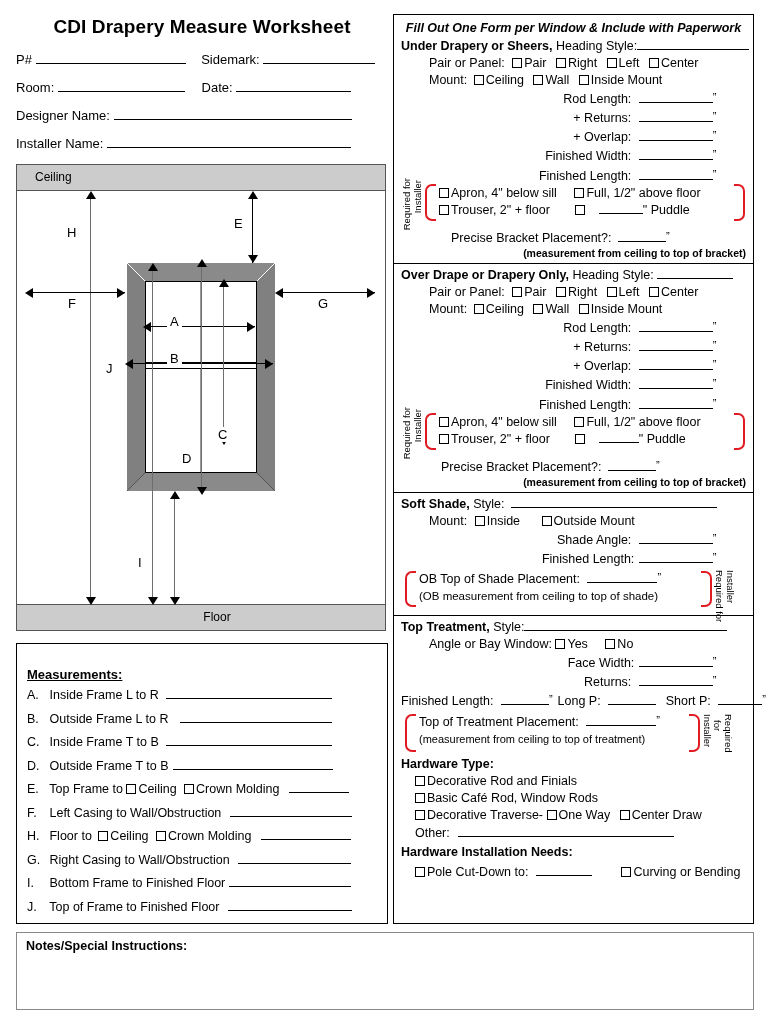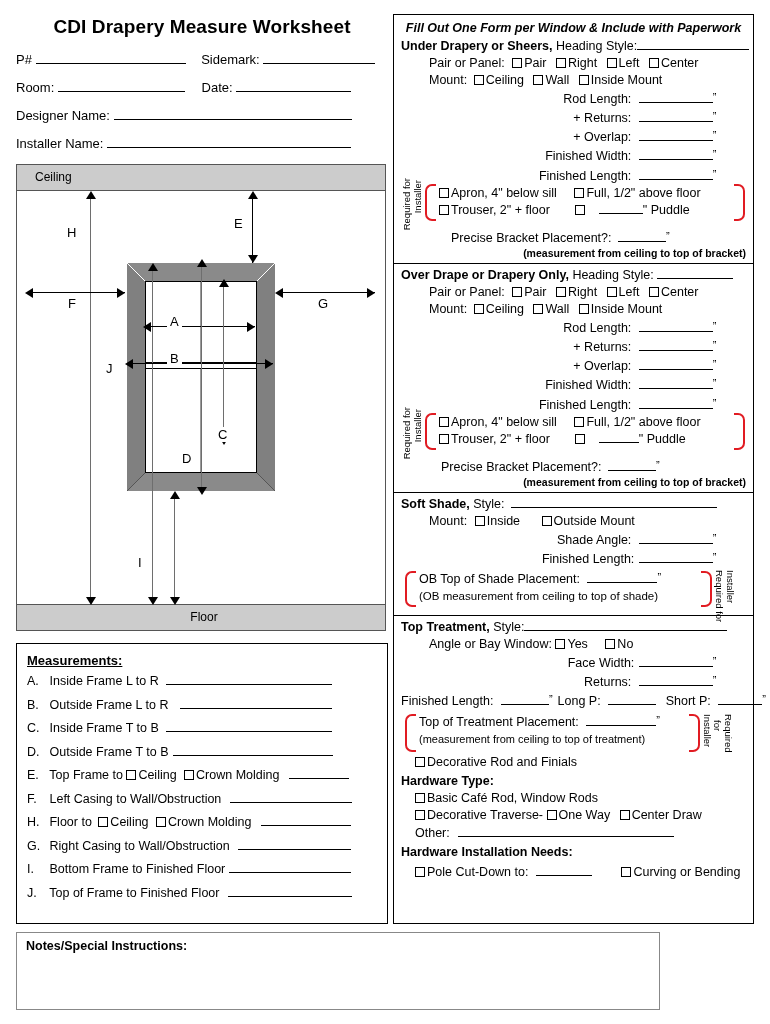--- a/index.html
+++ b/index.html
@@ -23,21 +23,21 @@
 
   
   .diagram{position:relative;width:370px;height:467px;border:1.6px solid #555;
            background:#fff;box-sizing:border-box;margin-top:4px;}
   .bar{position:absolute;left:0;width:100%;height:26px;background:#cccccc;
        border-bottom:1px solid #555;box-sizing:border-box;}
   .bar.ceil{top:0;}
   .bar.flr{bottom:0;border-bottom:none;border-top:1px solid #555;}
   .bar span{position:absolute;font-size:12px;top:5px;}
   .bar.ceil span{left:18px;}
-  .bar.flr span{left:3px;width:100%;text-align:center;}
+  .bar.flr span{left:16px;width:100%;text-align:center;}
 
   
   .frame{position:absolute;left:110px;top:98px;width:148px;height:228px;
          background:#808080;box-sizing:border-box;}
   .glass{position:absolute;left:18px;top:18px;right:18px;bottom:18px;background:#fff;
          border:1px solid #000;box-sizing:border-box;}
   .muntin-v{position:absolute;top:0;bottom:0;width:1px;background:#9a9a9a;}
   .rail{position:absolute;left:0;right:0;height:5px;border-top:1px solid #000;
         border-bottom:1px solid #000;background:#fff;}
 
@@ -48,21 +48,21 @@
   .av.blk,.ah.blk{background:#000;}
   .head{position:absolute;width:0;height:0;}
   .head.up{border-left:5px solid transparent;border-right:5px solid transparent;border-bottom:8px solid #000;}
   .head.dn{border-left:5px solid transparent;border-right:5px solid transparent;border-top:8px solid #000;}
   .head.lt{border-top:5px solid transparent;border-bottom:5px solid transparent;border-right:8px solid #000;}
   .head.rt{border-top:5px solid transparent;border-bottom:5px solid transparent;border-left:8px solid #000;}
   .dlab{position:absolute;font-size:13px;background:#fff;padding:0 3px;}
 
   
   .meas{position:absolute;left:16px;top:643px;width:372px;height:281px;
-        border:1.4px solid #000;box-sizing:border-box;padding:9px 10px 0 10px;}
+        border:1.4px solid #000;box-sizing:border-box;padding:23px 10px 0 10px;}
   .meas h4{margin:0 0 6px 0;font-size:13px;font-weight:bold;text-decoration:underline;}
   .mrow{font-size:12.5px;margin-bottom:9.5px;white-space:nowrap;}
   .mrow .ab{display:inline-block;width:19px;}
 
   
   .right{position:absolute;left:393px;top:14px;width:361px;height:910px;
          border:1.4px solid #000;box-sizing:border-box;padding:5px 7px 0 7px;font-size:12.5px;}
   .banner{font-style:italic;font-weight:bold;font-size:12.5px;text-align:center;margin:1px 0 3px 0;}
   .sechr{border:none;border-top:1.2px solid #000;margin:3px -7px 3px -7px;}
   .r{white-space:nowrap;line-height:17px;}
@@ -73,21 +73,21 @@
   
   .reqblock{position:relative;margin:1px 0 0 0;}
   .brk{position:absolute;top:0;bottom:0;width:9px;border:2px solid #e11b22;}
   .brk.l{left:0;border-right:none;border-radius:7px 0 0 7px;}
   .brk.r{right:0;border-left:none;border-radius:0 7px 7px 0;}
   .vlab{position:absolute;font-size:9.5px;line-height:10px;white-space:nowrap;}
   .vlab.up{writing-mode:vertical-rl;transform:rotate(180deg);}
   .vlab.dn{writing-mode:vertical-rl;}
 
   
-  .notes{position:absolute;left:16px;top:932px;width:644px;height:78px;
+  .notes{position:absolute;left:16px;top:932px;width:738px;height:78px;
          border:1.6px solid #888;box-sizing:border-box;padding:6px 9px;}
   .notes .nt{font-size:12.5px;font-weight:bold;}
 </style>
 </head>
 <body>
 
 <div class="page">
 
   <div class="left">
 
@@ -449,24 +449,24 @@
       <div class="vlab dn" style="right:24px;top:8px">for</div>
       <div class="vlab dn" style="right:13px;top:2px">Required</div>
 
       <div class="r" style="padding-left:12px">
         <span>Top of Treatment Placement:</span>
         <span class="ln" style="width:70px;margin-left:4px"></span><span class="q">”</span>
       </div>
       <div class="r" style="padding-left:12px;font-size:11px">(measurement from ceiling to top of treatment)</div>
     </div>
 
+    <div class="r b" style="margin-top:2px">Hardware Type:</div>
     <div class="r" style="padding-left:14px">
       <span class="cb"></span><span>Decorative Rod and Finials</span>
     </div>
-    <div class="r b" style="margin-top:2px">Hardware Type:</div>
     <div class="r" style="padding-left:14px">
       <span class="cb"></span><span>Basic Café Rod, Window Rods</span>
     </div>
     <div class="r" style="padding-left:14px">
       <span class="cb"></span><span>Decorative Traverse-</span>
       <span class="cb"></span><span>One Way</span>
       <span class="cb" style="margin-left:6px"></span><span>Center Draw</span>
     </div>
     <div class="r" style="padding-left:14px;margin-top:1px">
       <span>Other:</span>

